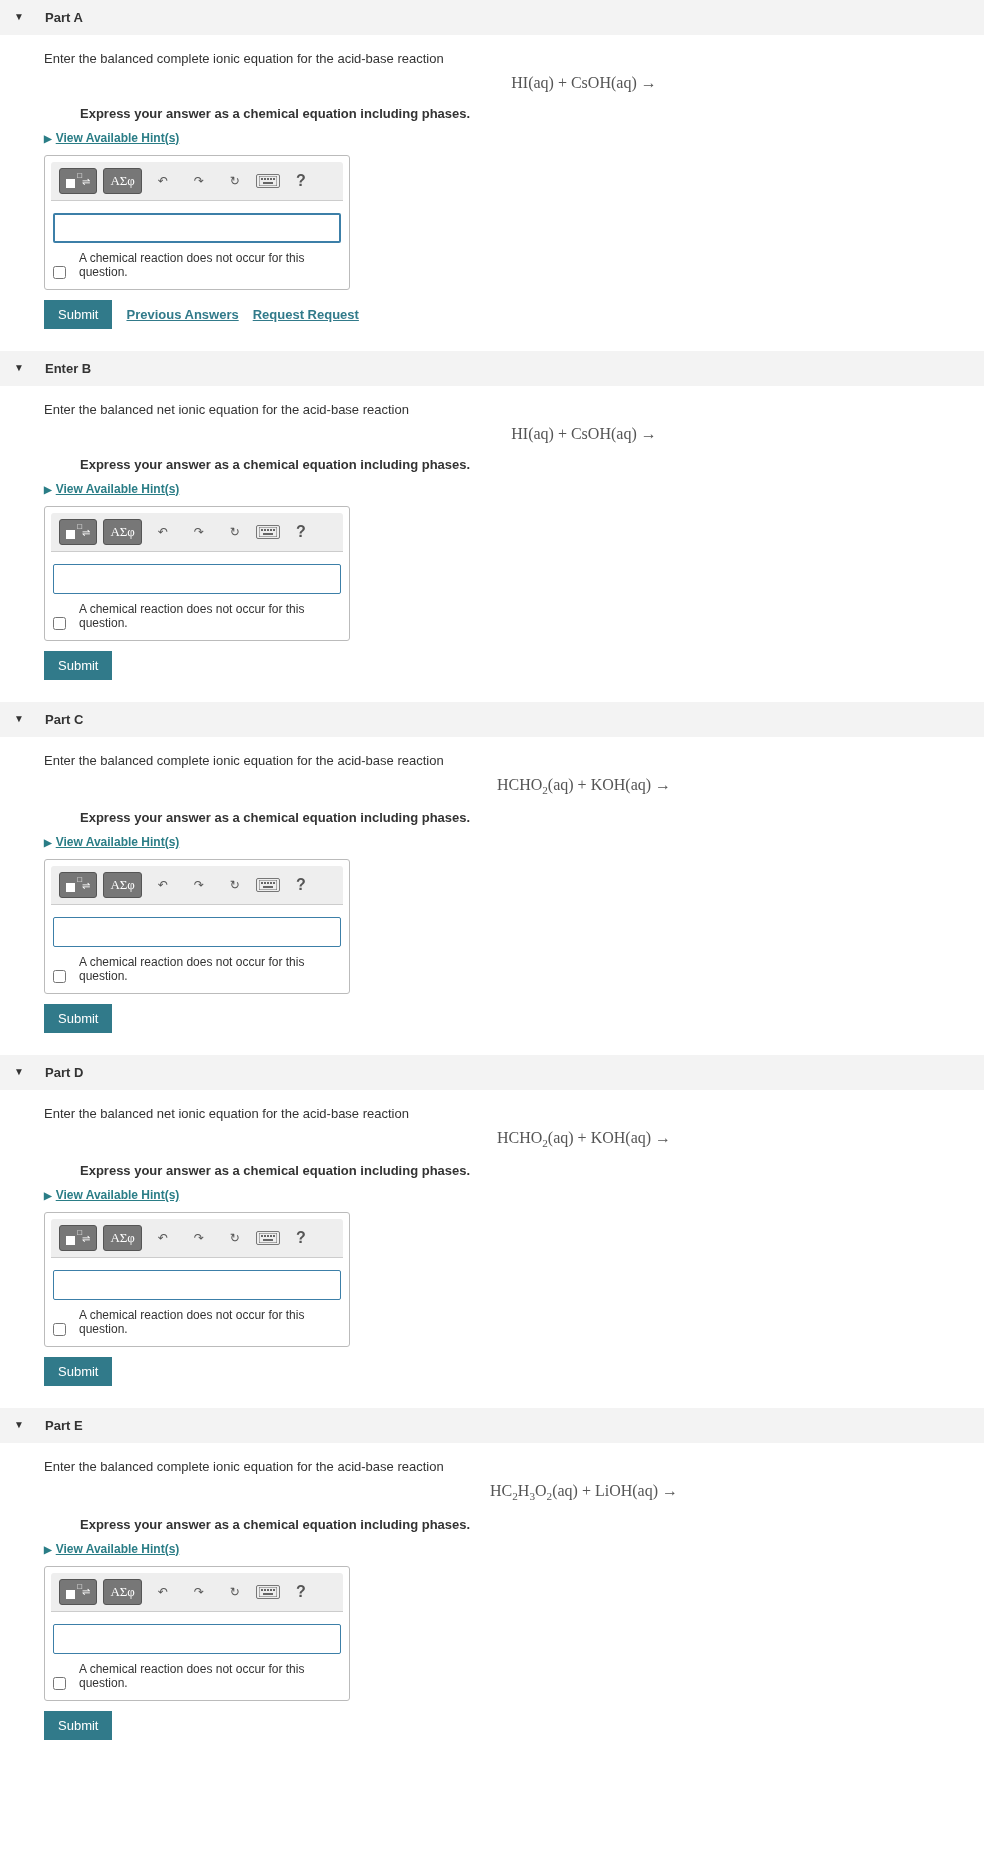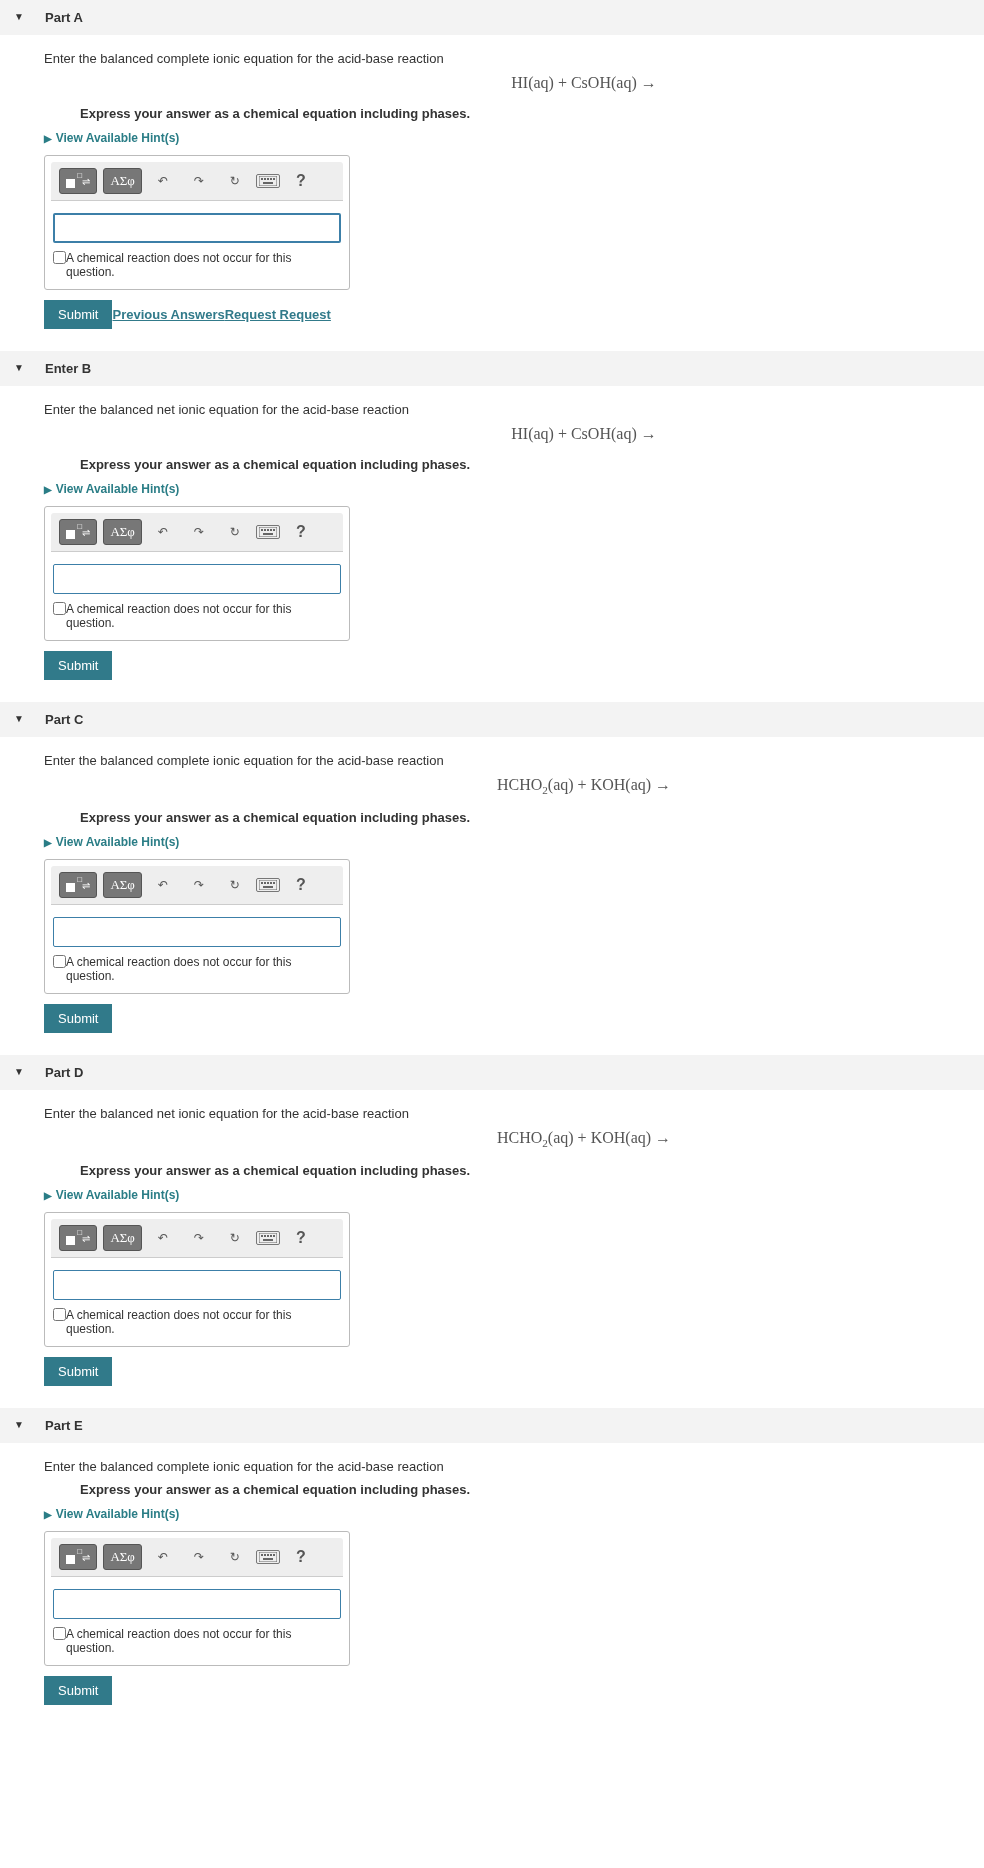--- a/index.html
+++ b/index.html
@@ -57,20 +57,21 @@
     margin-bottom: 10px;
     padding-left: 36px;
   }
   .hints-link {
     color: #2a7d86;
     font-weight: bold;
     font-size: 12px;
     cursor: pointer;
     margin-bottom: 10px;
     display: block;
+    text-decoration: underline;
   }
   .hints-link .tri {
     color: #2a7d86;
     font-size: 10px;
     margin-right: 4px;
     display: inline-block;
   }
   .answer-wrap {
     border: 1px solid #bbb;
     border-radius: 3px;
@@ -129,29 +130,30 @@
     outline: none;
   }
   .answer-input.nofocus {
     border: 1px solid #3c7fa8;
   }
   .chk-row {
     padding: 0 8px 10px 8px;
     font-size: 12px;
     color: #333;
     display: flex;
-    align-items: flex-start;
-    gap: 0;
+    align-items: flex-end;
+    gap: 13px;
   }
   .chk-row input[type=checkbox] {
     margin: 0;
   }
   .actions {
     display: flex;
     align-items: center;
+    gap: 14px;
   }
   .btn-submit {
     background: #317a8a;
     color: #fff;
     border: none;
     padding: 7px 14px;
     font-size: 13px;
     cursor: pointer;
   }
   .link {
@@ -331,20 +333,21 @@
         <div class="actions">
           <button class="btn-submit">Submit</button>
         </div>
       </div>
     </div>
     <div class="part">
       <div class="part-header"><span class="caret">▼</span>
     <span class="title">Part E</span></div>
       <div class="part-body">
         <div class="prompt">Enter the balanced complete ionic equation for the acid-base reaction</div>
+        <div class="equation-row">HC<sub>2</sub>H<sub>3</sub>O<sub>2</sub>(aq)  +  LiOH(aq) →</div>
         <div class="instr">Express your answer as a chemical equation including phases.</div>
         <a class="hints-link"><span class="tri">▶</span><span>View Available Hint(s)</span></a>
         <div class="answer-wrap"><div class="toolbar">
     <button class="tb-btn sq" title="Templates">
       <span style="position:relative;display:inline-block;width:14px;height:14px;">
         <span style="position:absolute;left:0;bottom:0;width:9px;height:9px;background:#fff;"></span>
         <span style="position:absolute;right:-2px;top:-3px;font-size:8px;color:#fff;">□</span>
       </span>
       <span style="font-size:10px;margin-left:2px;">⇌</span>
     </button>

